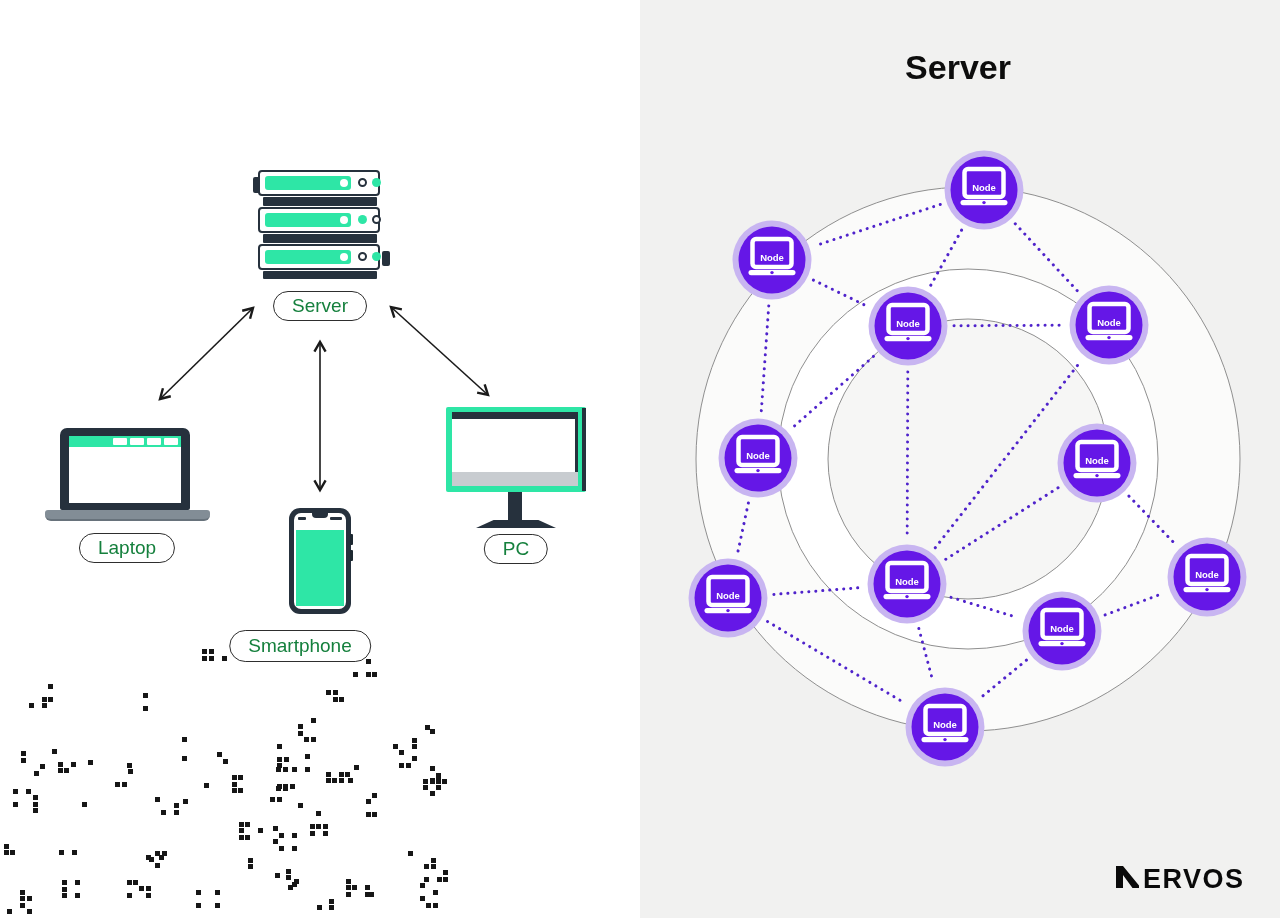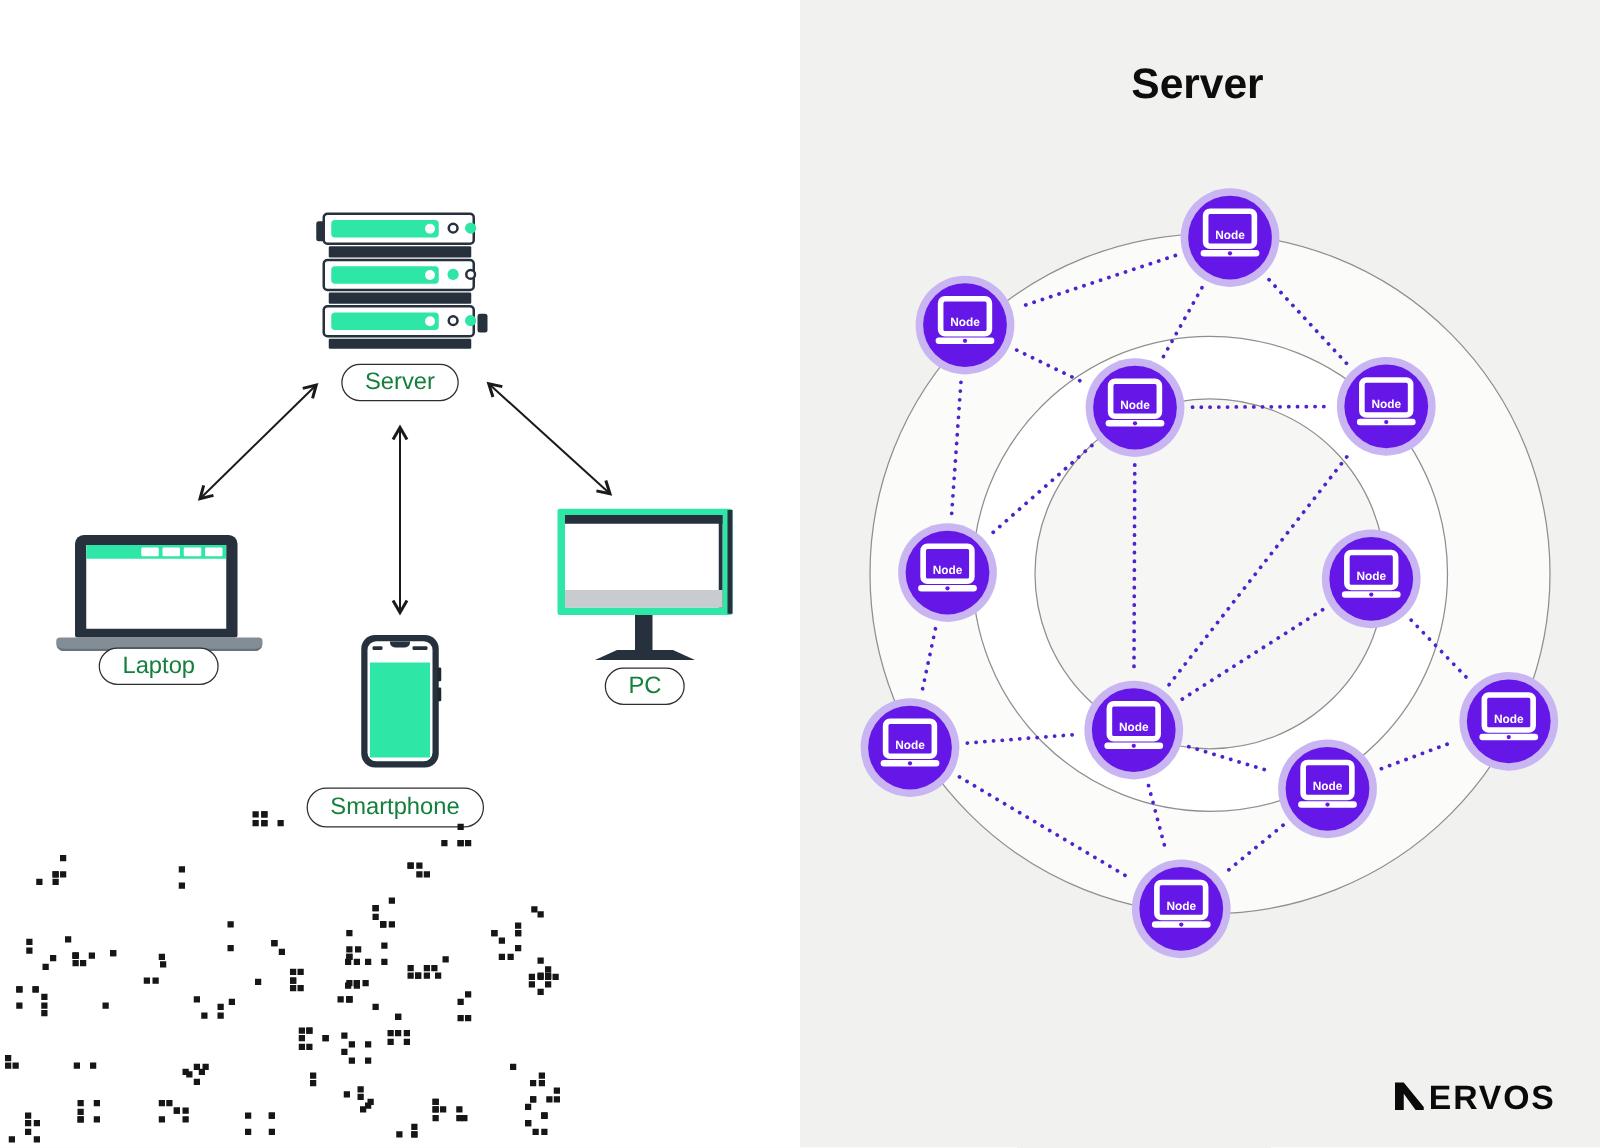--- a/index.html
+++ b/index.html
@@ -9,22 +9,22 @@
   .title { position:absolute; font-weight:bold; font-size:34px; color:#0d0d0d; transform:translateX(-50%); white-space:nowrap; }
   .title-left  { left:320px; top:46px; }
   .title-right { left:958px; top:48px; }
 
   svg.layer { position:absolute; left:0; top:0; pointer-events:none; }
 
   .pill { position:absolute; background:#ffffff; border:1.6px solid #2e2e2e; border-radius:15px;
           display:flex; align-items:center; justify-content:center; font-size:19px; color:#15803d;
           transform:translateX(-50%); height:30px; padding:0 18px; white-space:nowrap; box-sizing:border-box; }
   .pill-server     { left:320px; top:291px; }
-  .pill-laptop     { left:127px; top:518px; }
-  .pill-smartphone { left:316px; top:630px; height:32px; border-radius:16px;text-align:center; }
+  .pill-laptop     { left:127px; top:533px; }
+  .pill-smartphone { left:300px; top:630px; height:32px; border-radius:16px;text-align:center; }
   .pill-pc         { left:516px; top:534px; }
 
   
   .server { position:absolute; left:252px; top:170px; width:136px; height:110px; }
   .srv-unit { position:absolute; left:6px; width:122px; height:26px; background:#fff;
               border:2px solid #26313d; border-radius:4px; box-sizing:border-box; }
   .u1{top:0} .u2{top:37px} .u3{top:74px}
   .srv-sep { position:absolute; left:11px; width:114px; height:9px; background:#26313d; border-radius:1px; }
   .s1{top:27px} .s2{top:64px} .s3{top:101px; height:8px;}
   .srv-tab-left  { position:absolute; left:1px;  top:7px;  width:8px; height:16px; background:#26313d; border-radius:2px; }

